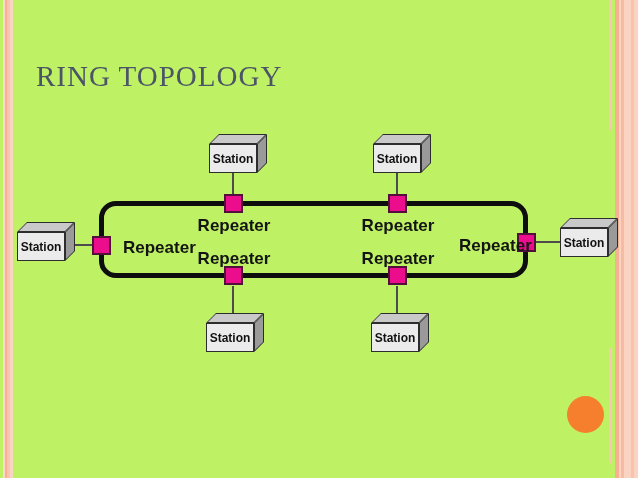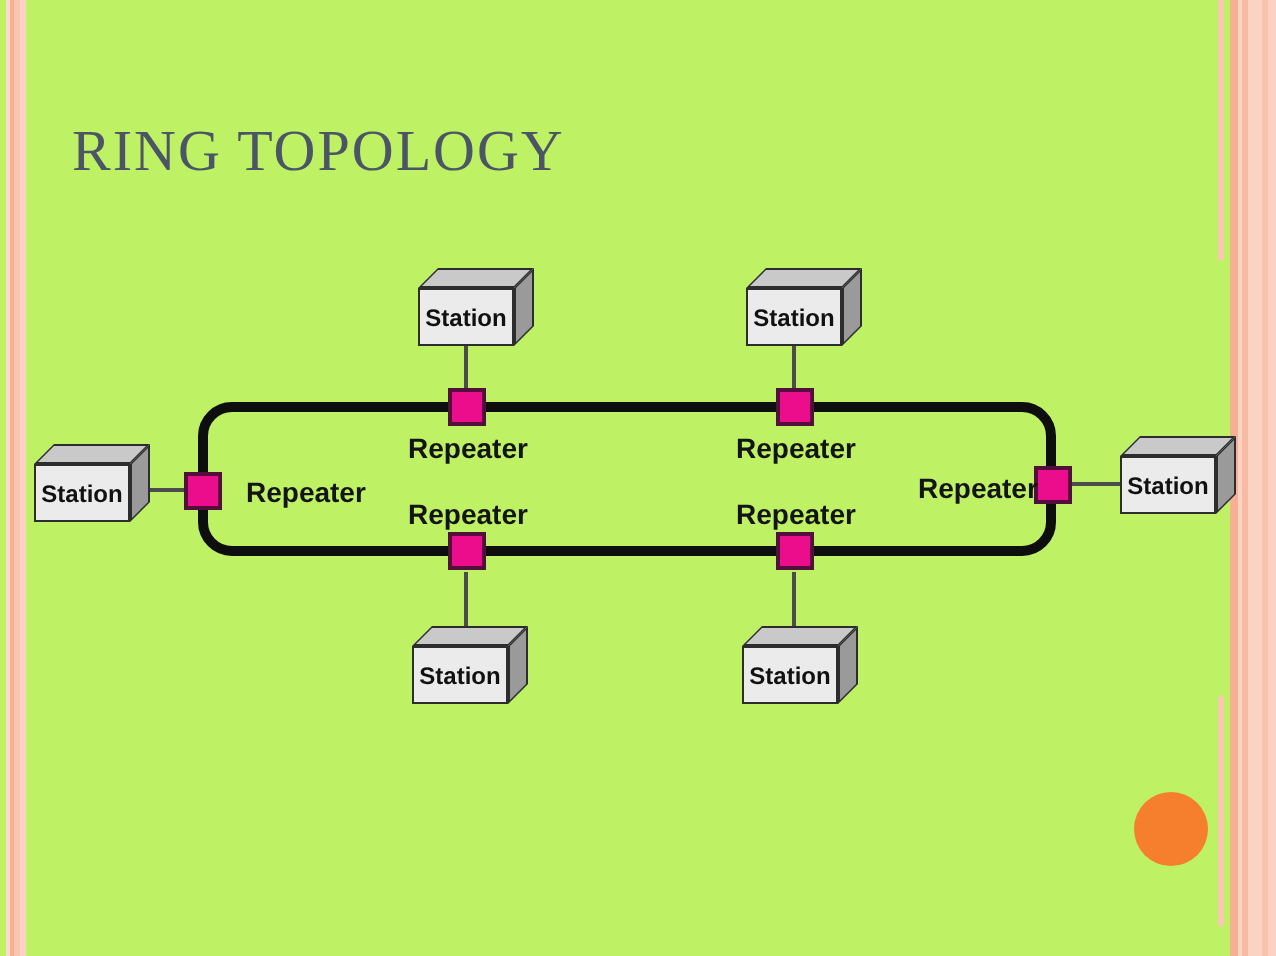--- a/index.html
+++ b/index.html
@@ -28,21 +28,21 @@
     border:5px solid var(--ring-stroke); border-radius:17px; background:transparent; }
 
   
   .repeater { position:absolute; width:19px; height:19px;
     background:var(--repeater-fill); border:2px solid var(--repeater-border); }
 
   
   .conn { position:absolute; background:var(--connector); }
 
   
-  .rlabel { position:absolute; font-size:14px; font-weight:600; color:var(--label-color); white-space:nowrap; }
+  .rlabel { position:absolute; font-size:17px; font-weight:600; color:var(--label-color); white-space:nowrap; }
   .rlabel.centered { width:90px; text-align:center; }
   .rlabel.right-align { width:54px; text-align:right; }
 
   
   .station { position:absolute; width:58px; height:29px; }
   .station .face-top { position:absolute; left:0; top:0; width:48px; height:10px;
     background:var(--station-top); border:1.5px solid var(--station-outline);
     transform:skewX(-45deg); transform-origin:0 100%; }
   .station .face-side { position:absolute; left:48px; top:10px; width:10px; height:29px;
     background:var(--station-side); border:1.5px solid var(--station-outline);

